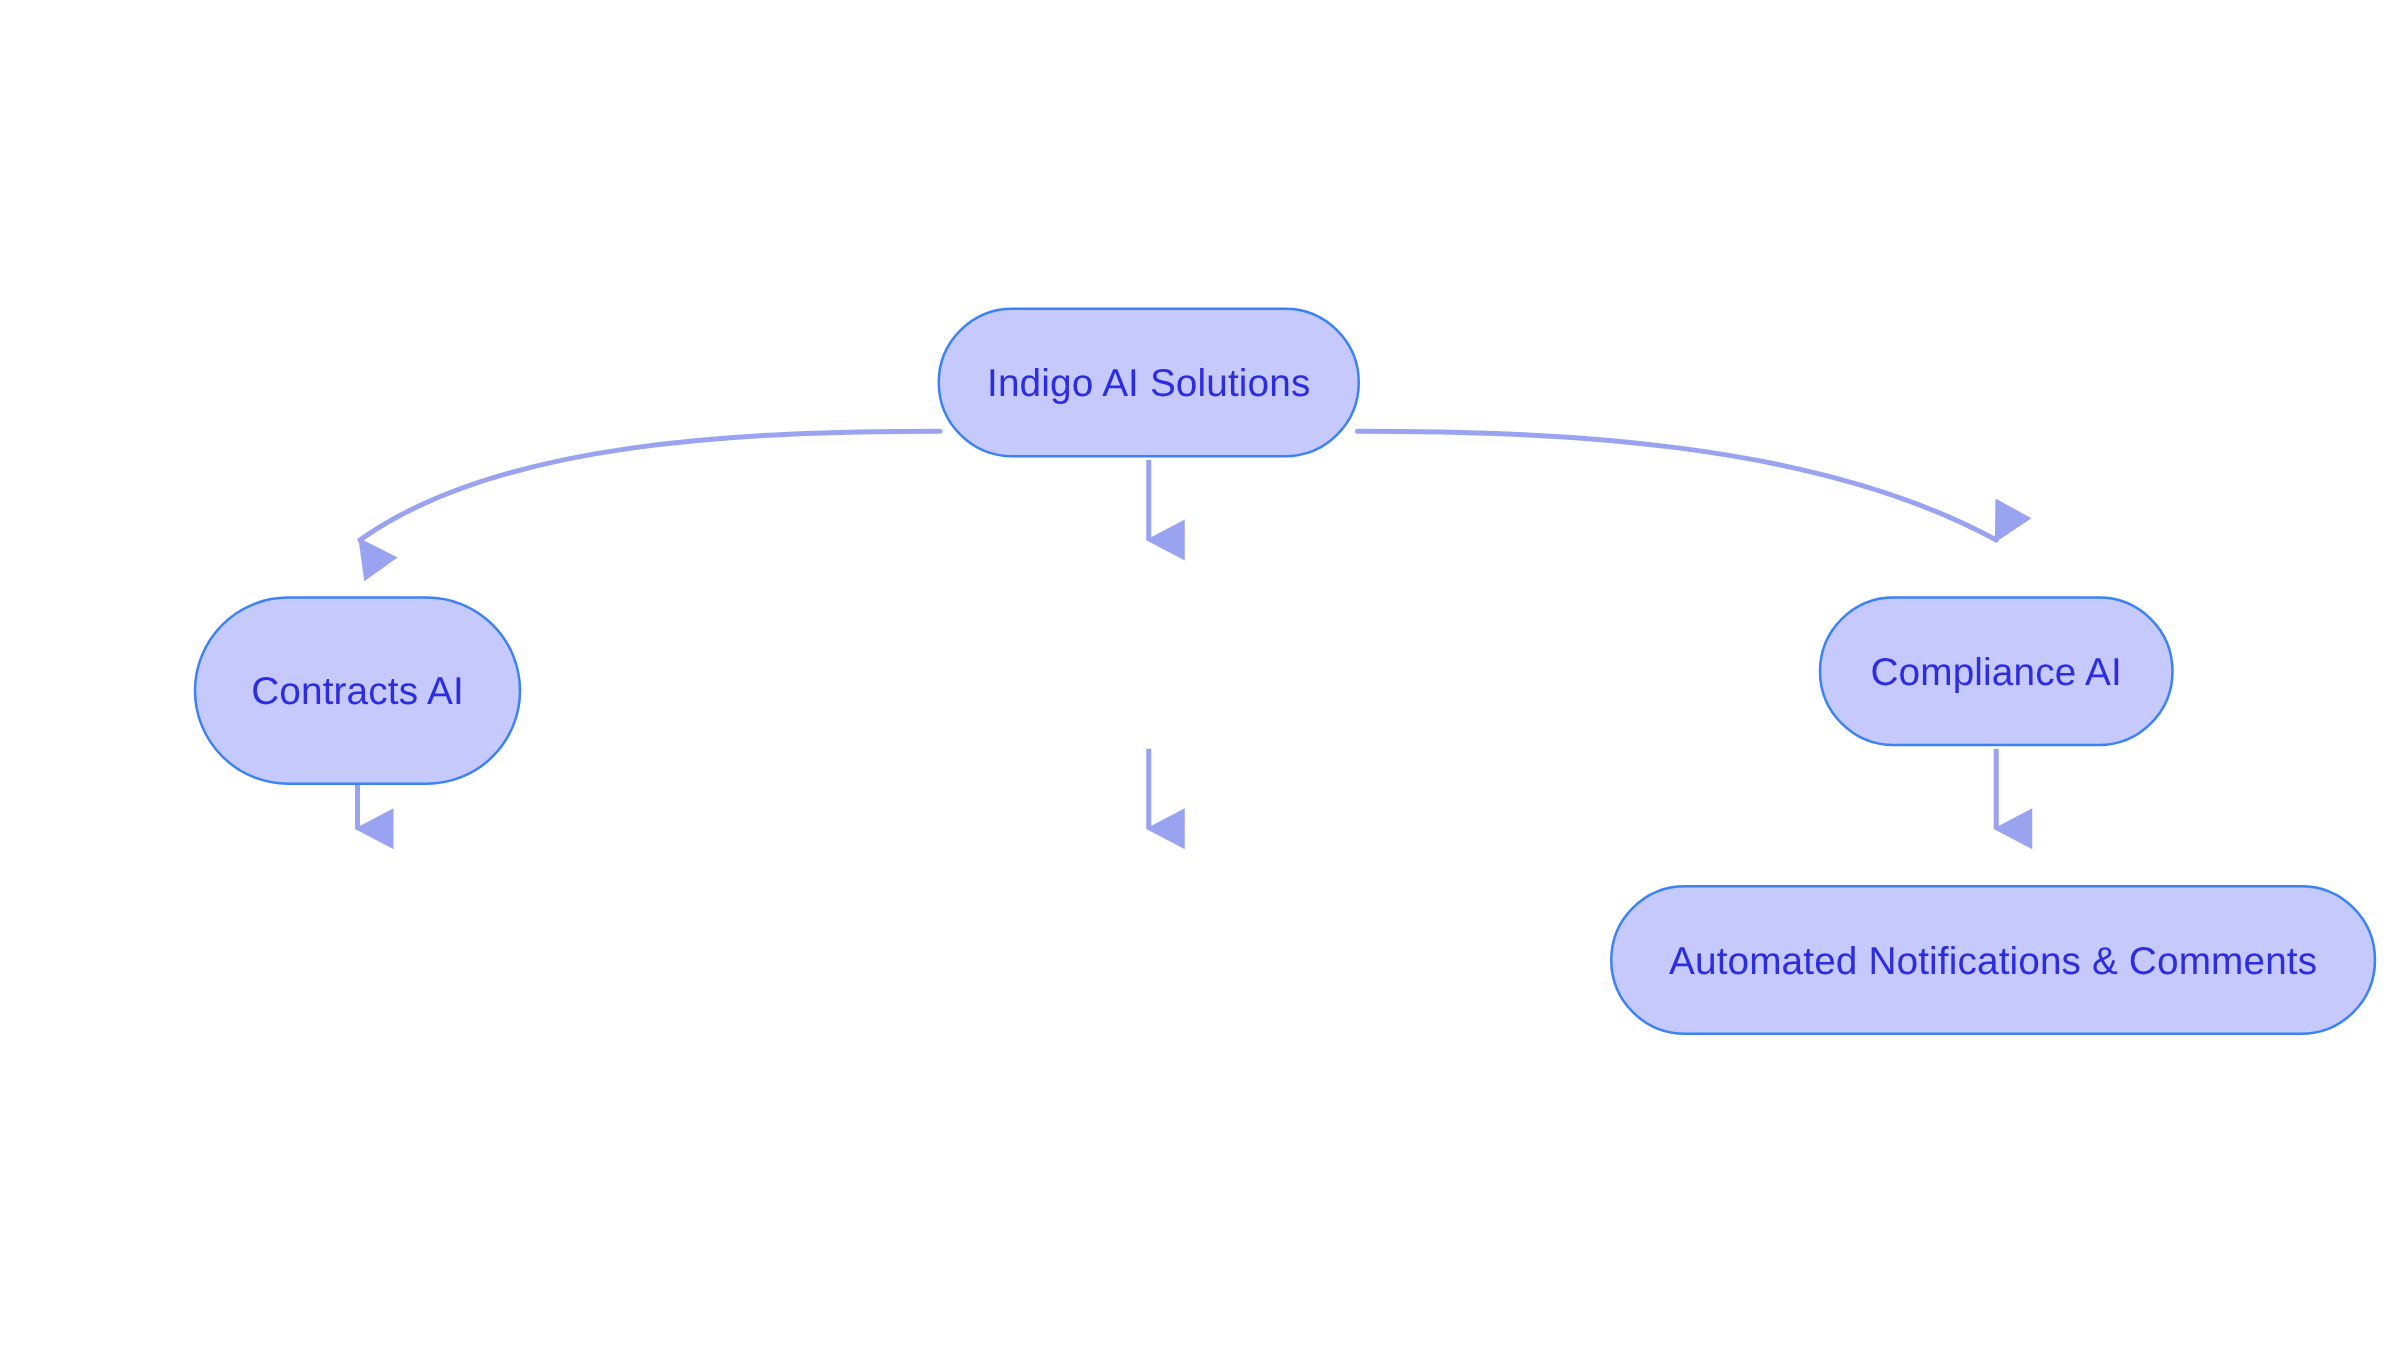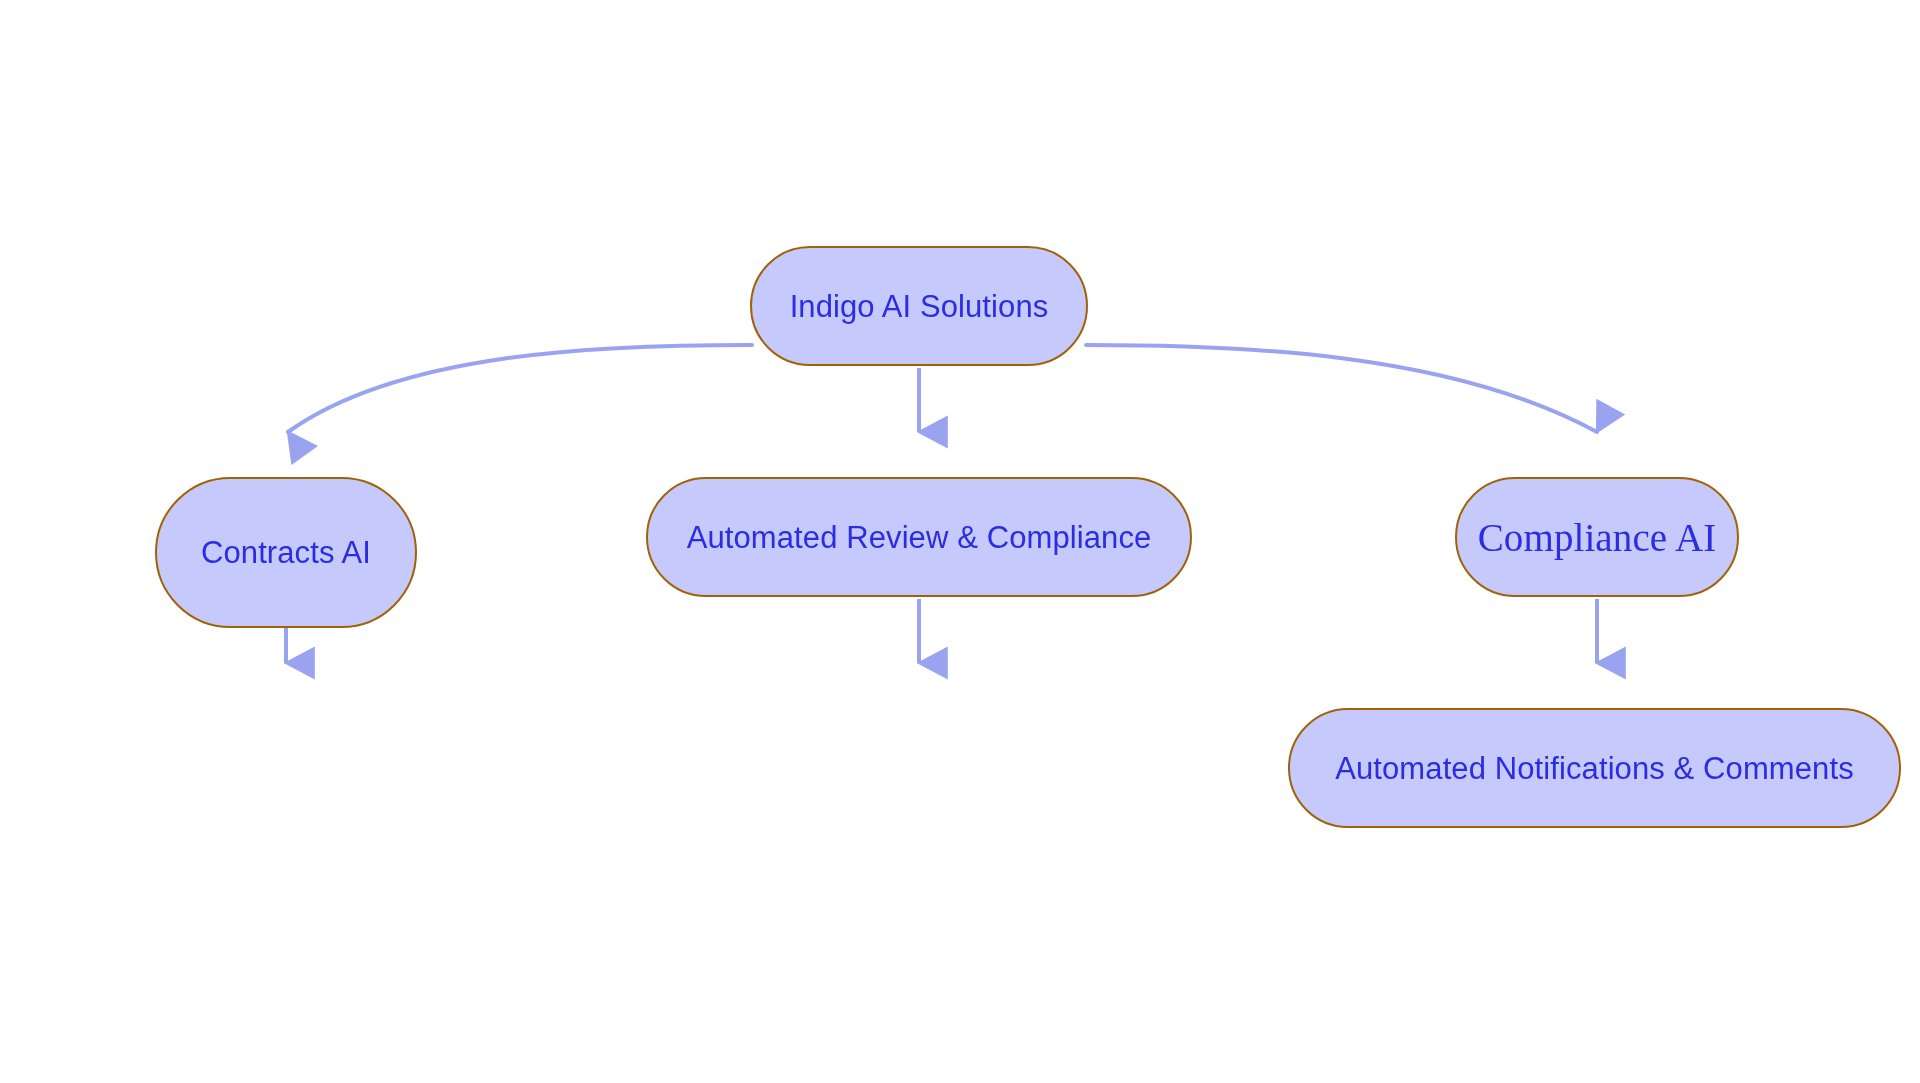--- a/index.html
+++ b/index.html
@@ -28,21 +28,21 @@
     height: 1083px;
     pointer-events: none;
   }
   .node {
     position: absolute;
     box-sizing: border-box;
     display: flex;
     align-items: center;
     justify-content: center;
     background: #c6c9fb;
-    border: 2px solid #a16207;
+    border: 2px solid #3b82f6;
     border-radius: 9999px;
     color: #2c2ce0;
     font-family: "Liberation Sans", sans-serif;
     font-weight: 400;
     letter-spacing: 0.1px;
     white-space: nowrap;
     user-select: none;
   }
   .node-label {
     display: block;
@@ -70,22 +70,21 @@
     top: 477px;
     width: 546px;
     height: 120px;
     font-size: 31px;
   }
   #node-compliance-ai {
     left: 1455px;
     top: 477px;
     width: 284px;
     height: 120px;
-    font-size: 39px;
-    font-family: Liberation Serif, serif;
+    font-size: 31px;
   }
   
   #node-data-mapping {
     left: 18px;
     top: 708px;
     width: 536px;
     height: 120px;
     font-size: 31px;
   }
   #node-minimized-manual {
@@ -129,23 +128,20 @@
   </svg>
 
   <div class="node" id="node-root">
     <span class="node-label">Indigo AI Solutions</span>
   </div>
 
   <div class="node" id="node-contracts-ai">
     <span class="node-label">Contracts AI</span>
   </div>
 
-  <div class="node" id="node-automated-review">
-    <span class="node-label">Automated Review &amp; Compliance</span>
-  </div>
 
   <div class="node" id="node-compliance-ai">
     <span class="node-label">Compliance AI</span>
   </div>
 
 
 
   <div class="node" id="node-automated-notifications">
     <span class="node-label">Automated Notifications &amp; Comments</span>
   </div>

